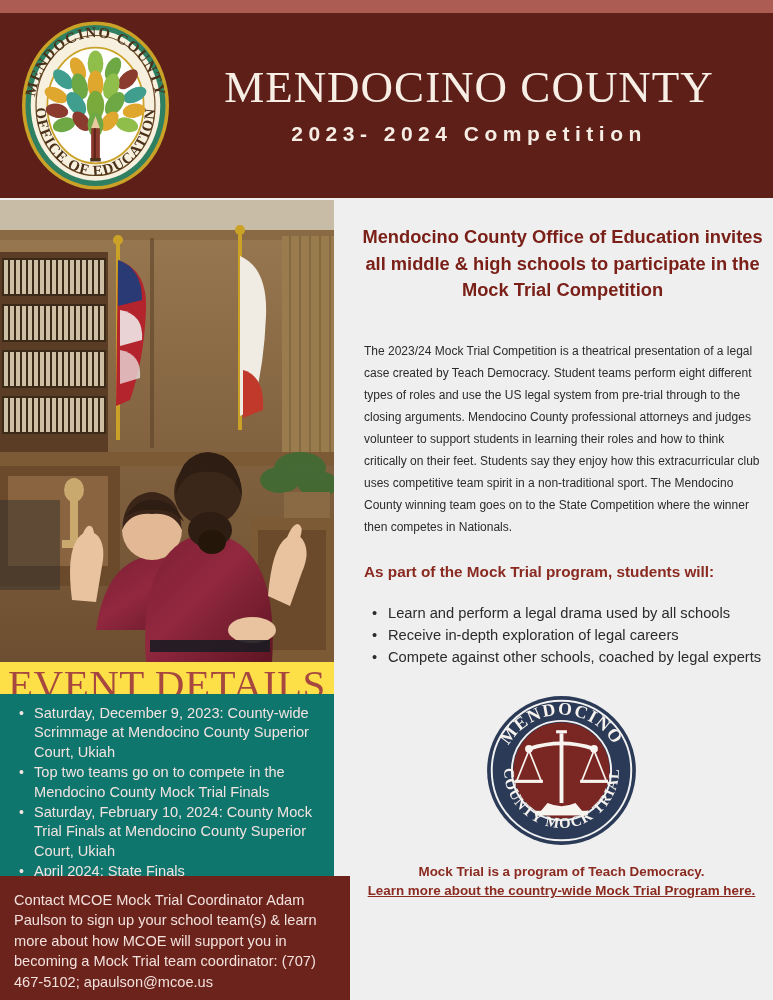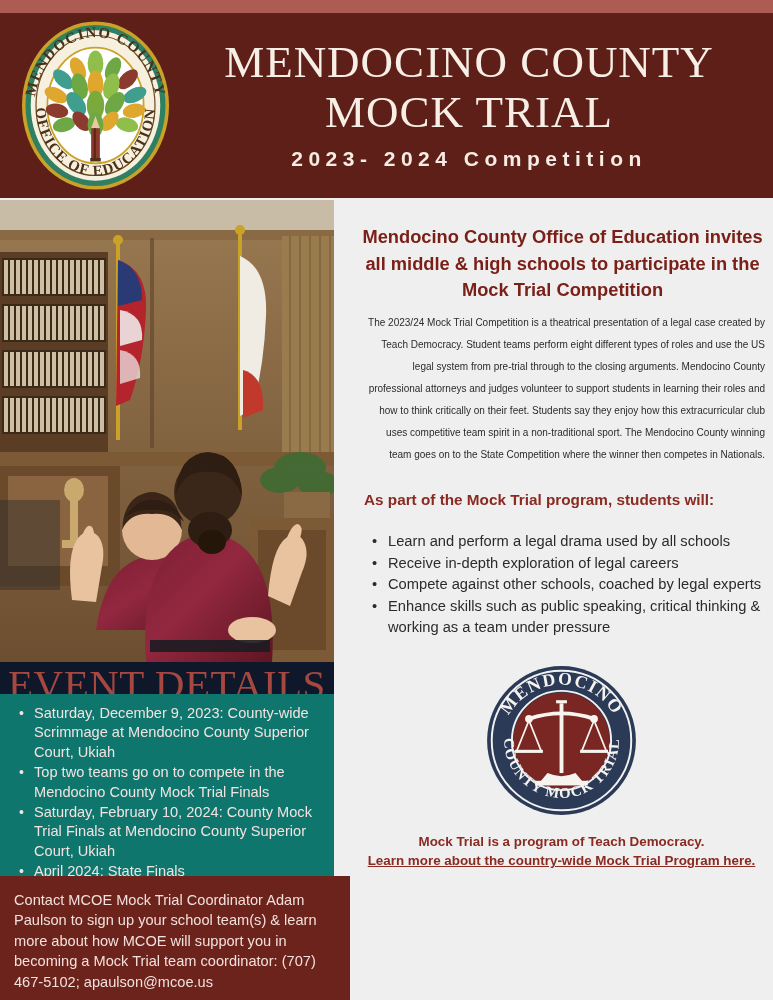--- a/index.html
+++ b/index.html
@@ -26,21 +26,21 @@
     font-size:45px;line-height:50px;font-weight:400;letter-spacing:1px;
   }
   .title-sub{
     color:#f5ece3;font-family:"Liberation Sans",sans-serif;
     font-size:21px;letter-spacing:5.5px;margin-top:10px;font-weight:700;
   }
 
   
   .left-col{position:absolute;left:0;top:200px;width:334px;height:800px;}
   .photo{position:absolute;left:0;top:0;width:334px;height:462px;overflow:hidden;background:#6b4a2f;}
-  .ev-title{position:absolute;left:0;top:462px;width:334px;height:44px;background:#0f172a;}
+  .ev-title{position:absolute;left:0;top:462px;width:334px;height:44px;background:#fde047;}
   .ev-title span{
     display:block;font-family:"Liberation Serif",serif;color:#a6483f;
     font-size:41px;line-height:44px;padding-left:8px;letter-spacing:0.5px;
   }
   .ev-band{position:absolute;left:0;top:494px;width:334px;height:182px;background:#0f766e;}
   .ev-band ul{margin:0;padding:10px 14px 0 34px;list-style:none;}
   .ev-band li{
     color:#f2e3e0;font-size:14.6px;line-height:19.4px;margin-bottom:1px;position:relative;
   }
   .ev-band li::before{content:"\2022";position:absolute;left:-15px;top:0;color:#f2e3e0;font-size:14px;}
@@ -49,21 +49,21 @@
     margin:0;padding:14px 18px 0 14px;color:#f2e0dc;font-size:14.6px;line-height:20.4px;
   }
 
   
   .right-col{position:absolute;left:350px;top:200px;width:423px;height:800px;background:#efefef;}
   .rc-heading{
     margin:24px 6px 0 8px;text-align:center;color:#7a2018;
     font-size:18.3px;line-height:26.5px;font-weight:bold;
   }
   .rc-body{
-    margin:8px 8px 0 14px;color:#2b2b2b;font-size:10px;line-height:22.1px;text-align:right;
+    margin:36px 8px 0 14px;color:#2b2b2b;font-size:12px;line-height:22.1px;
   }
   .rc-sub{
     margin:24px 8px 0 14px;color:#8a2a20;font-size:15.3px;font-weight:bold;line-height:20px;
   }
   .rc-list{margin:21px 8px 0 22px;padding:0;list-style:none;}
   .rc-list li{
     color:#2b2b2b;font-size:14.7px;line-height:20.6px;position:relative;padding-left:16px;margin-bottom:1px;
   }
   .rc-list li::before{content:"\2022";position:absolute;left:0;top:0;color:#2b2b2b;}
 
@@ -120,21 +120,20 @@
             <polygon points="100,112 95,126 105,126" fill="#e8c9a0"></polygon>
             <rect x="95" y="126" width="10" height="36" fill="#8b3a2e"></rect>
             <rect x="98" y="126" width="2.4" height="36" fill="#5e2319"></rect>
             <rect x="94" y="160" width="12" height="4" fill="#4a3118"></rect>
           </g>
         </svg>
       </div>
 
       <div class="title-block">
         <div class="title-line1">MENDOCINO COUNTY</div>
-        <div class="title-line2">MOCK TRIAL</div>
         <div class="title-sub">2023- 2024 Competition</div>
       </div>
 
     </div>
   </div>
 
   <div class="left-col">
 
     <div class="photo">
       <svg viewBox="0 0 334 462" width="334" height="462" preserveAspectRatio="xMidYMid slice">
@@ -331,21 +330,20 @@
     <div class="rc-heading">Mendocino County Office of Education invites all middle &amp; high schools to participate in the Mock Trial Competition</div>
 
     <div class="rc-body">The 2023/24 Mock Trial Competition is a theatrical presentation of a legal case created by Teach Democracy. Student teams perform eight different types of roles and use the US legal system from pre-trial through to the closing arguments. Mendocino County professional attorneys and judges volunteer to support students in learning their roles and how to think critically on their feet. Students say they enjoy how this extracurricular club uses competitive team spirit in a non-traditional sport. The Mendocino County winning team goes on to the State Competition where the winner then competes in Nationals.</div>
 
     <div class="rc-sub">As part of the Mock Trial program, students will:</div>
 
     <ul class="rc-list">
       <li>Learn and perform a legal drama used by all schools</li>
       <li>Receive in-depth exploration of legal careers</li>
       <li>Compete against other schools, coached by legal experts</li>
-      <li>Enhance skills such as public speaking, critical thinking &amp; working as a team under pressure</li>
     </ul>
 
     <div class="seal-wrap">
       <svg viewBox="0 0 200 200" width="155" height="155">
         <circle cx="100" cy="100" r="96" fill="#2b3a57"></circle>
         <circle cx="100" cy="100" r="90" fill="none" stroke="#f2f2f2" stroke-width="2.5"></circle>
         <circle cx="100" cy="100" r="62" fill="#7a2622"></circle>
         <circle cx="100" cy="100" r="64" fill="none" stroke="#f2f2f2" stroke-width="2.5"></circle>
         <path id="sealTop" d="M 22 106 A 78 78 0 0 1 178 106" fill="none"></path>
         <path id="sealBot" d="M 26 100 A 74 74 0 0 0 174 100" fill="none"></path>

